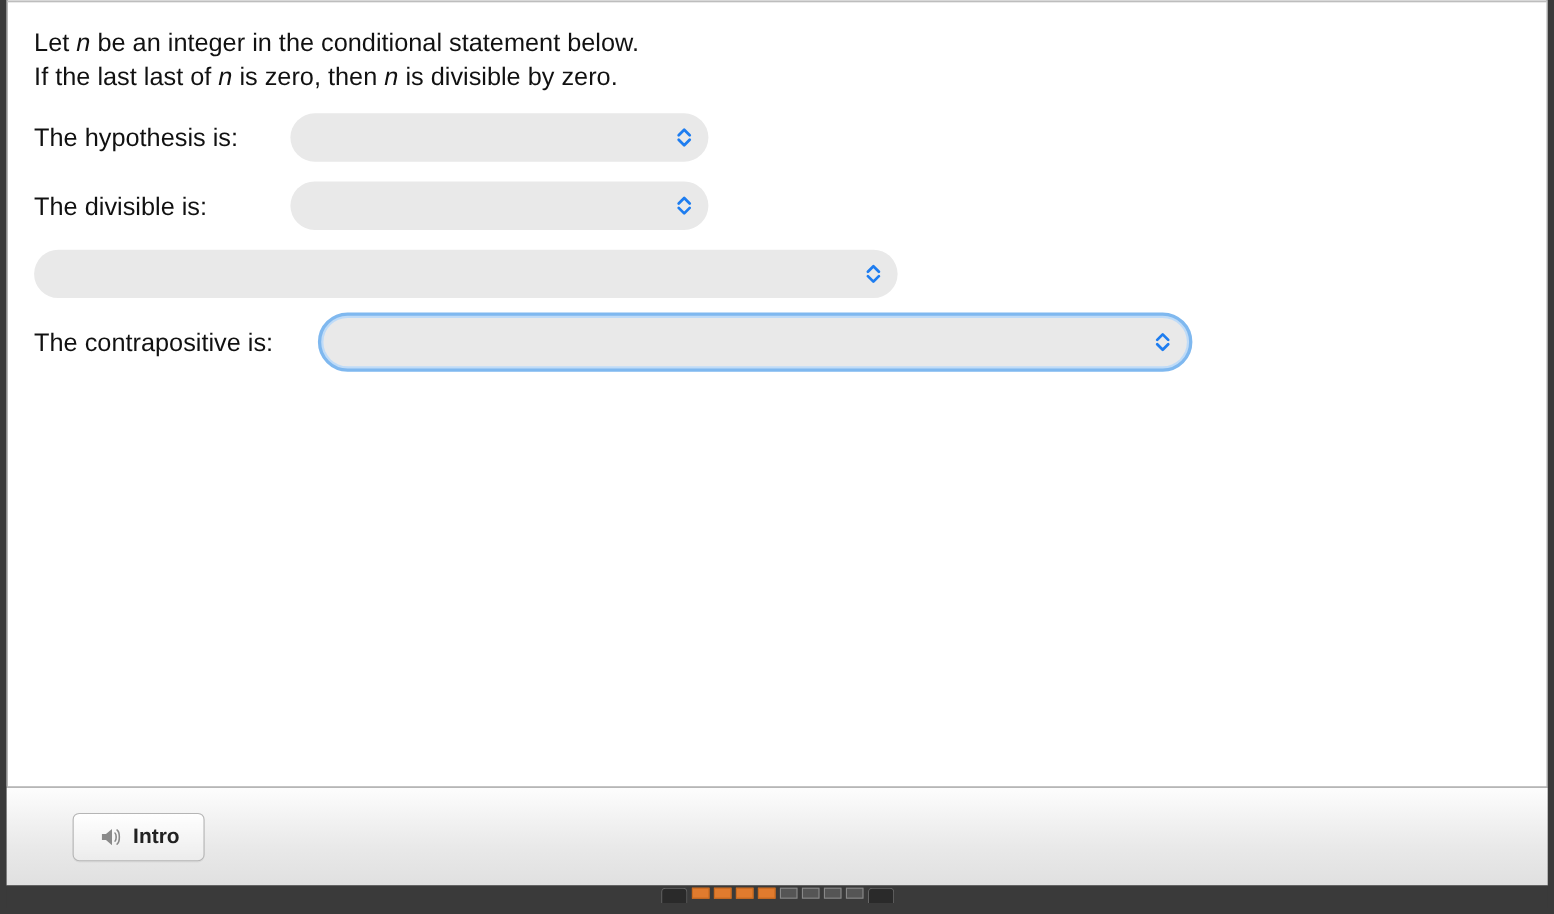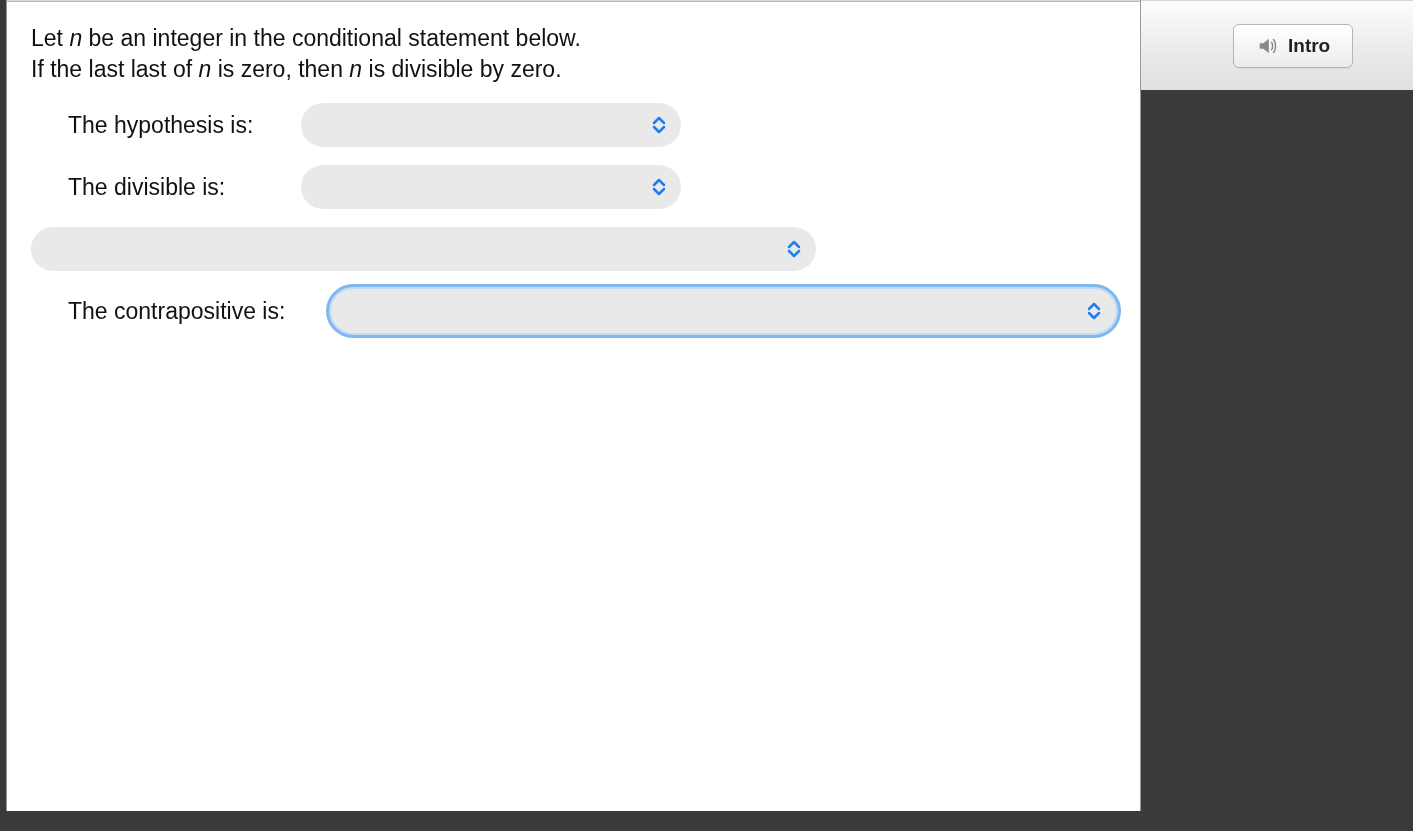--- a/index.html
+++ b/index.html
@@ -5,24 +5,24 @@
     * { box-sizing: border-box; margin: 0; padding: 0; }
     html, body { width: 100%; height: 100%; }
     body {
       font-family: Arial, Helvetica, sans-serif;
       background: #333;
       display: flex;
       flex-direction: column;
     }
     .outer-frame {
       background: #3a3a3a;
-      padding: 0 6px 20px 6px;
+      padding: 0 6px 6px 6px;
       height: 100%;
       display: flex;
-      flex-direction: row;
+      flex-direction: column;
     }
     .content-area {
       background: #fff;
       flex: 1;
       border-top: 1px solid #999;
       border-left: 1px solid #999;
       border-right: 1px solid #999;
       padding: 22px 24px;
       position: relative;
       font-size: 23px;
@@ -38,21 +38,21 @@
       border-bottom: 1px solid #bbb;
     }
     .question-text { margin-bottom: 18px; }
     .question-text .ital { font-style: italic; }
     .field-row {
       display: flex;
       align-items: center;
       margin-bottom: 18px;
       gap: 8px;
     }
-    .field-label { white-space: nowrap; margin-left: 37px; }
+    .field-label { white-space: nowrap; }
     .dropdown {
       position: relative;
       height: 44px;
       background: #e9e9e9;
       border-radius: 22px;
       display: flex;
       align-items: center;
       padding: 0 44px 0 20px;
       cursor: pointer;
     }
@@ -93,21 +93,20 @@
       border: 1px solid #b5b5b5;
       border-radius: 6px;
       display: flex;
       align-items: center;
       gap: 10px;
       font-size: 19px;
       color: #222;
       cursor: pointer;
       font-weight: bold;
       box-shadow: 0 1px 0 rgba(0,0,0,0.05);
-      margin-left: 32px;
     }
     .btn .icon { width: 22px; height: 22px; display:flex; align-items:center; justify-content:center; }
 
     .bottom-strip {
       height: 20px;
       background: #3a3a3a;
       display: flex;
       align-items: flex-start;
       justify-content: center;
       gap: 4px;

